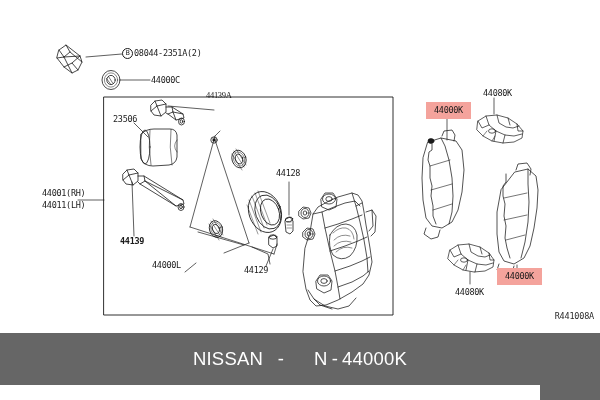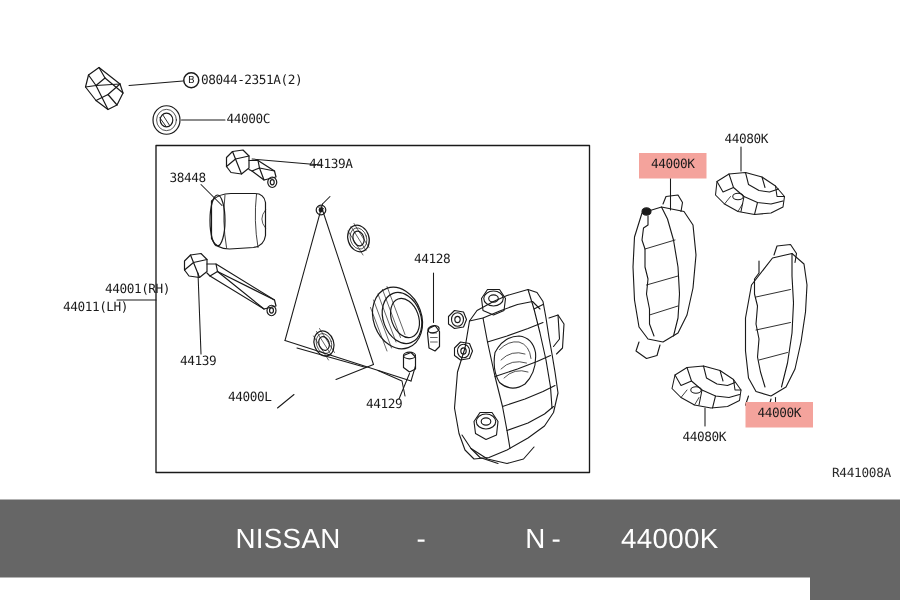--- a/index.html
+++ b/index.html
@@ -100,21 +100,20 @@
     align-items: center;
     justify-content: center;
     gap: 0px;
   }
   .footer-text {
     color: #ffffff;
     font-family: "Liberation Sans", sans-serif;
     font-size: 18.5px;
     letter-spacing: 0.2px;
     white-space: pre;
-    margin-left: 36px;
   }
   .footer-text.brand { margin-right: 0; }
   .footer-gap { width: 26px; }
   .footer-white-strip {
     position: absolute;
     left: 0;
     top: 52px;
     width: 540px;
     height: 15px;
     background: #ffffff;
@@ -350,28 +349,28 @@
       </g>
       <path d="M470 272 L470 284" stroke-width="0.7"></path>
 
     </g>
   </svg>
 
   <div class="lbl" style="left:122px; top:48px;"><span class="circ-b">B</span><span>08044-2351A(2)</span></div>
 
   <div class="lbl" style="left:151px; top:75px;">44000C</div>
 
-  <div class="lbl two-line" style="left:42px; top:188px;margin-left:28px;">44001(RH)</div>
+  <div class="lbl two-line" style="left:42px; top:188px;">44001(RH)</div>
   <div class="lbl two-line" style="left:42px; top:200px;">44011(LH)</div>
 
-  <div class="lbl" style="left:206px; top:105px;">44139A</div>
-
-  <div class="lbl" style="left:113px; top:114px;">38448</div>
-
-  <div class="lbl" style="left:120px; top:236px;">44139</div>
+  <div class="lbl" style="left:206px; top:90px;font-family:Liberation Serif, serif;">44139A</div>
+
+  <div class="lbl" style="left:113px; top:114px;">23506</div>
+
+  <div class="lbl" style="left:120px; top:236px;font-weight:bold;">44139</div>
 
   <div class="lbl" style="left:152px; top:260px;">44000L</div>
 
   <div class="lbl" style="left:276px; top:168px;">44128</div>
 
   <div class="lbl" style="left:244px; top:265px;">44129</div>
 
   <div class="lbl-hl" style="left:426px; top:102px;">44000K</div>
 
   <div class="lbl" style="left:483px; top:88px;">44080K</div>

